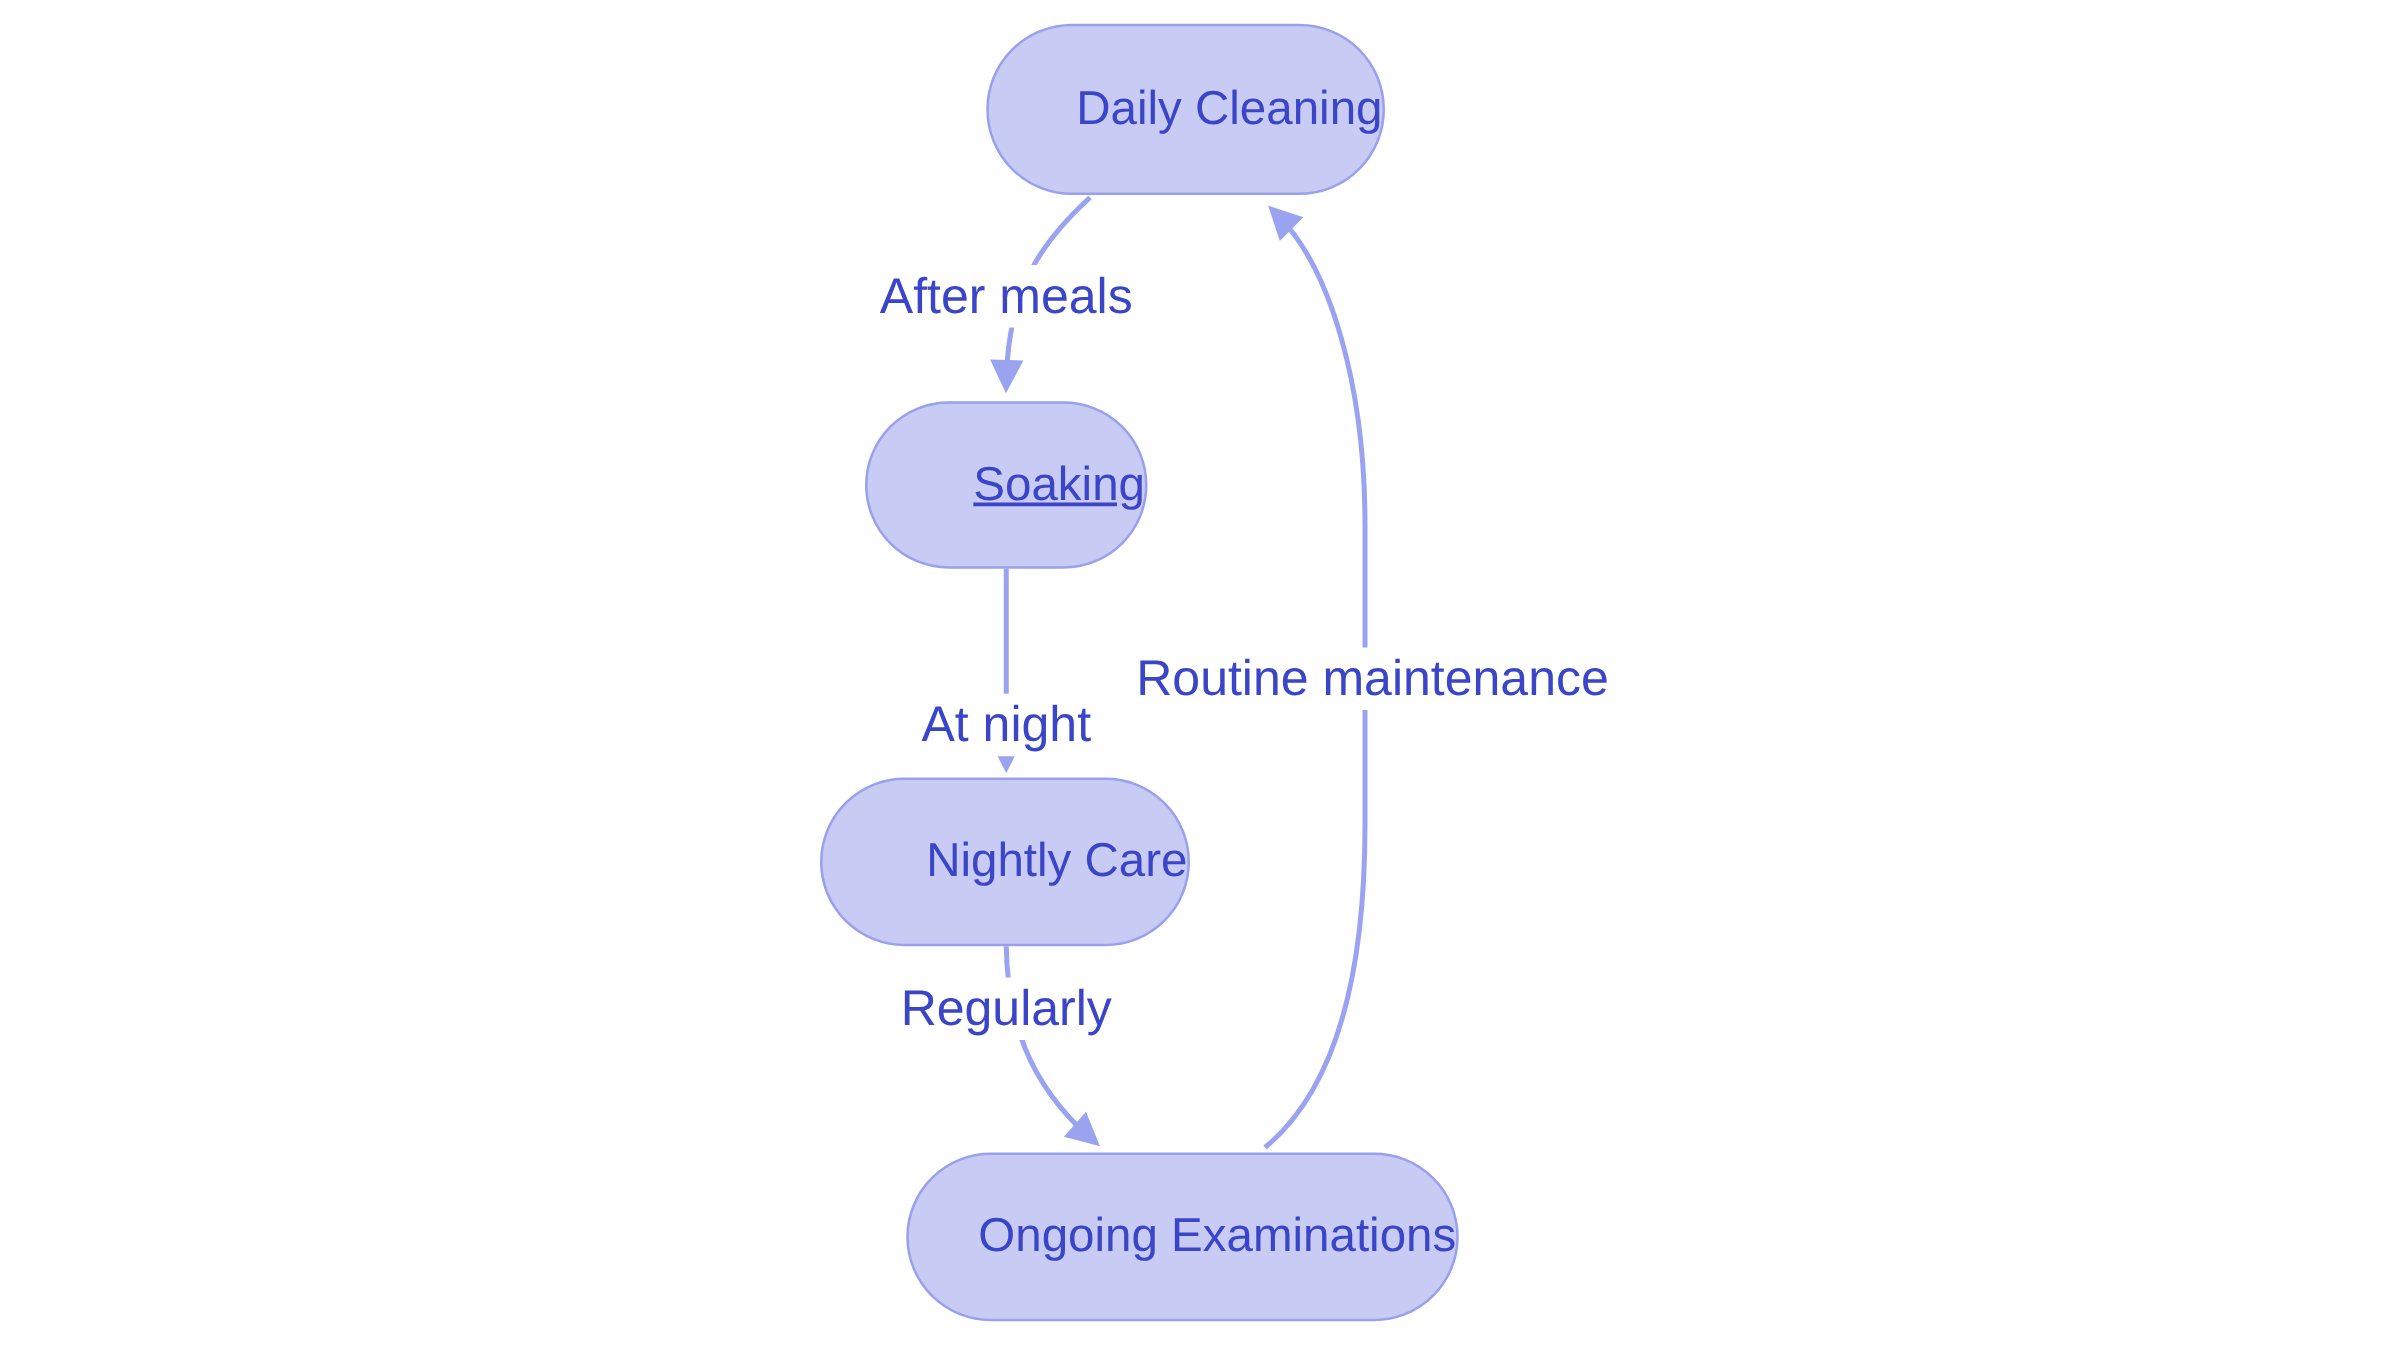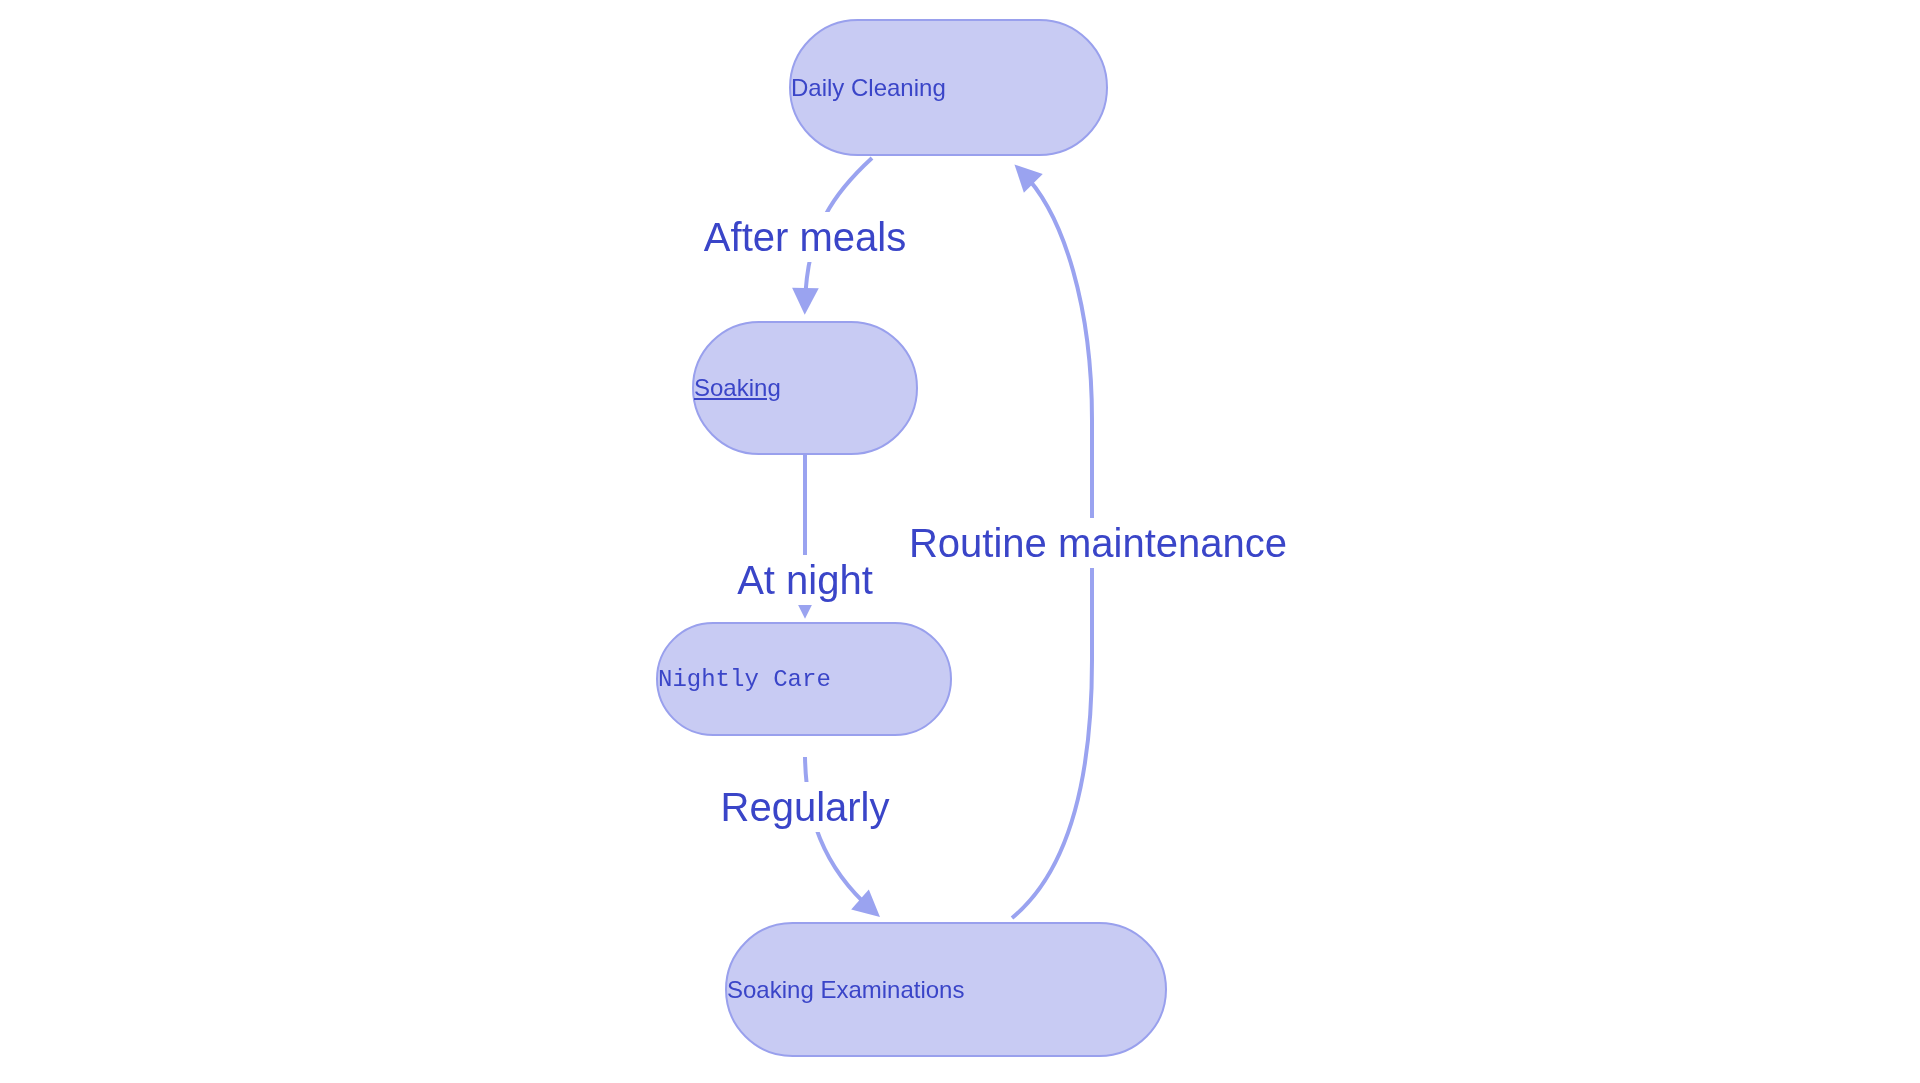--- a/index.html
+++ b/index.html
@@ -17,31 +17,31 @@
     width:1920px;height:1083px;
     background:var(--bg);
     overflow:hidden;
     font-family:"Liberation Sans","DejaVu Sans",sans-serif;
   }
   .edges{position:absolute;left:0;top:0;width:1920px;height:1083px;}
   .edge-path{fill:none;stroke:var(--edge);stroke-width:4px;}
   .arrow-head{fill:var(--edge);}
   .node{
     position:absolute;
-    display:flex;align-items:center;justify-content:flex-start;
+    display:flex;align-items:center;justify-content:flex-end;
     background:var(--node-fill);
     border:2px solid var(--node-border);
     color:var(--text);
-    font-size:24px;
+    font-size:38px;
     white-space:nowrap;
     z-index:2;
   }
   .node-daily{left:789px;top:19px;width:319px;height:137px;border-radius:69px;}
   .node-soaking{left:692px;top:321px;width:226px;height:134px;border-radius:67px;text-decoration:underline;}
-  .node-nightly{left:656px;top:622px;width:296px;height:114px;border-radius:68px;font-family:Liberation Mono, monospace;}
+  .node-nightly{left:656px;top:622px;width:296px;height:135px;border-radius:68px;}
   .node-routine{left:725px;top:922px;width:442px;height:135px;border-radius:68px;}
   .edge-label{
     position:absolute;
     transform:translate(-50%,-50%);
     background:var(--label-bg);
     color:var(--text);
     font-size:40px;
     line-height:1.15;
     padding:2px 8px;
     white-space:nowrap;
@@ -75,21 +75,21 @@
 
   <div class="node node-soaking">
     <span>Soaking</span>
   </div>
 
   <div class="node node-nightly">
     <span>Nightly Care</span>
   </div>
 
   <div class="node node-routine">
-    <span>Soaking Examinations</span>
+    <span>Ongoing Examinations</span>
   </div>
 
   <div class="edge-label lbl-after-meals">After meals</div>
 
   <div class="edge-label lbl-at-night">At night</div>
 
   <div class="edge-label lbl-ongoing">Routine maintenance</div>
 
   <div class="edge-label lbl-regularly">Regularly</div>
 

